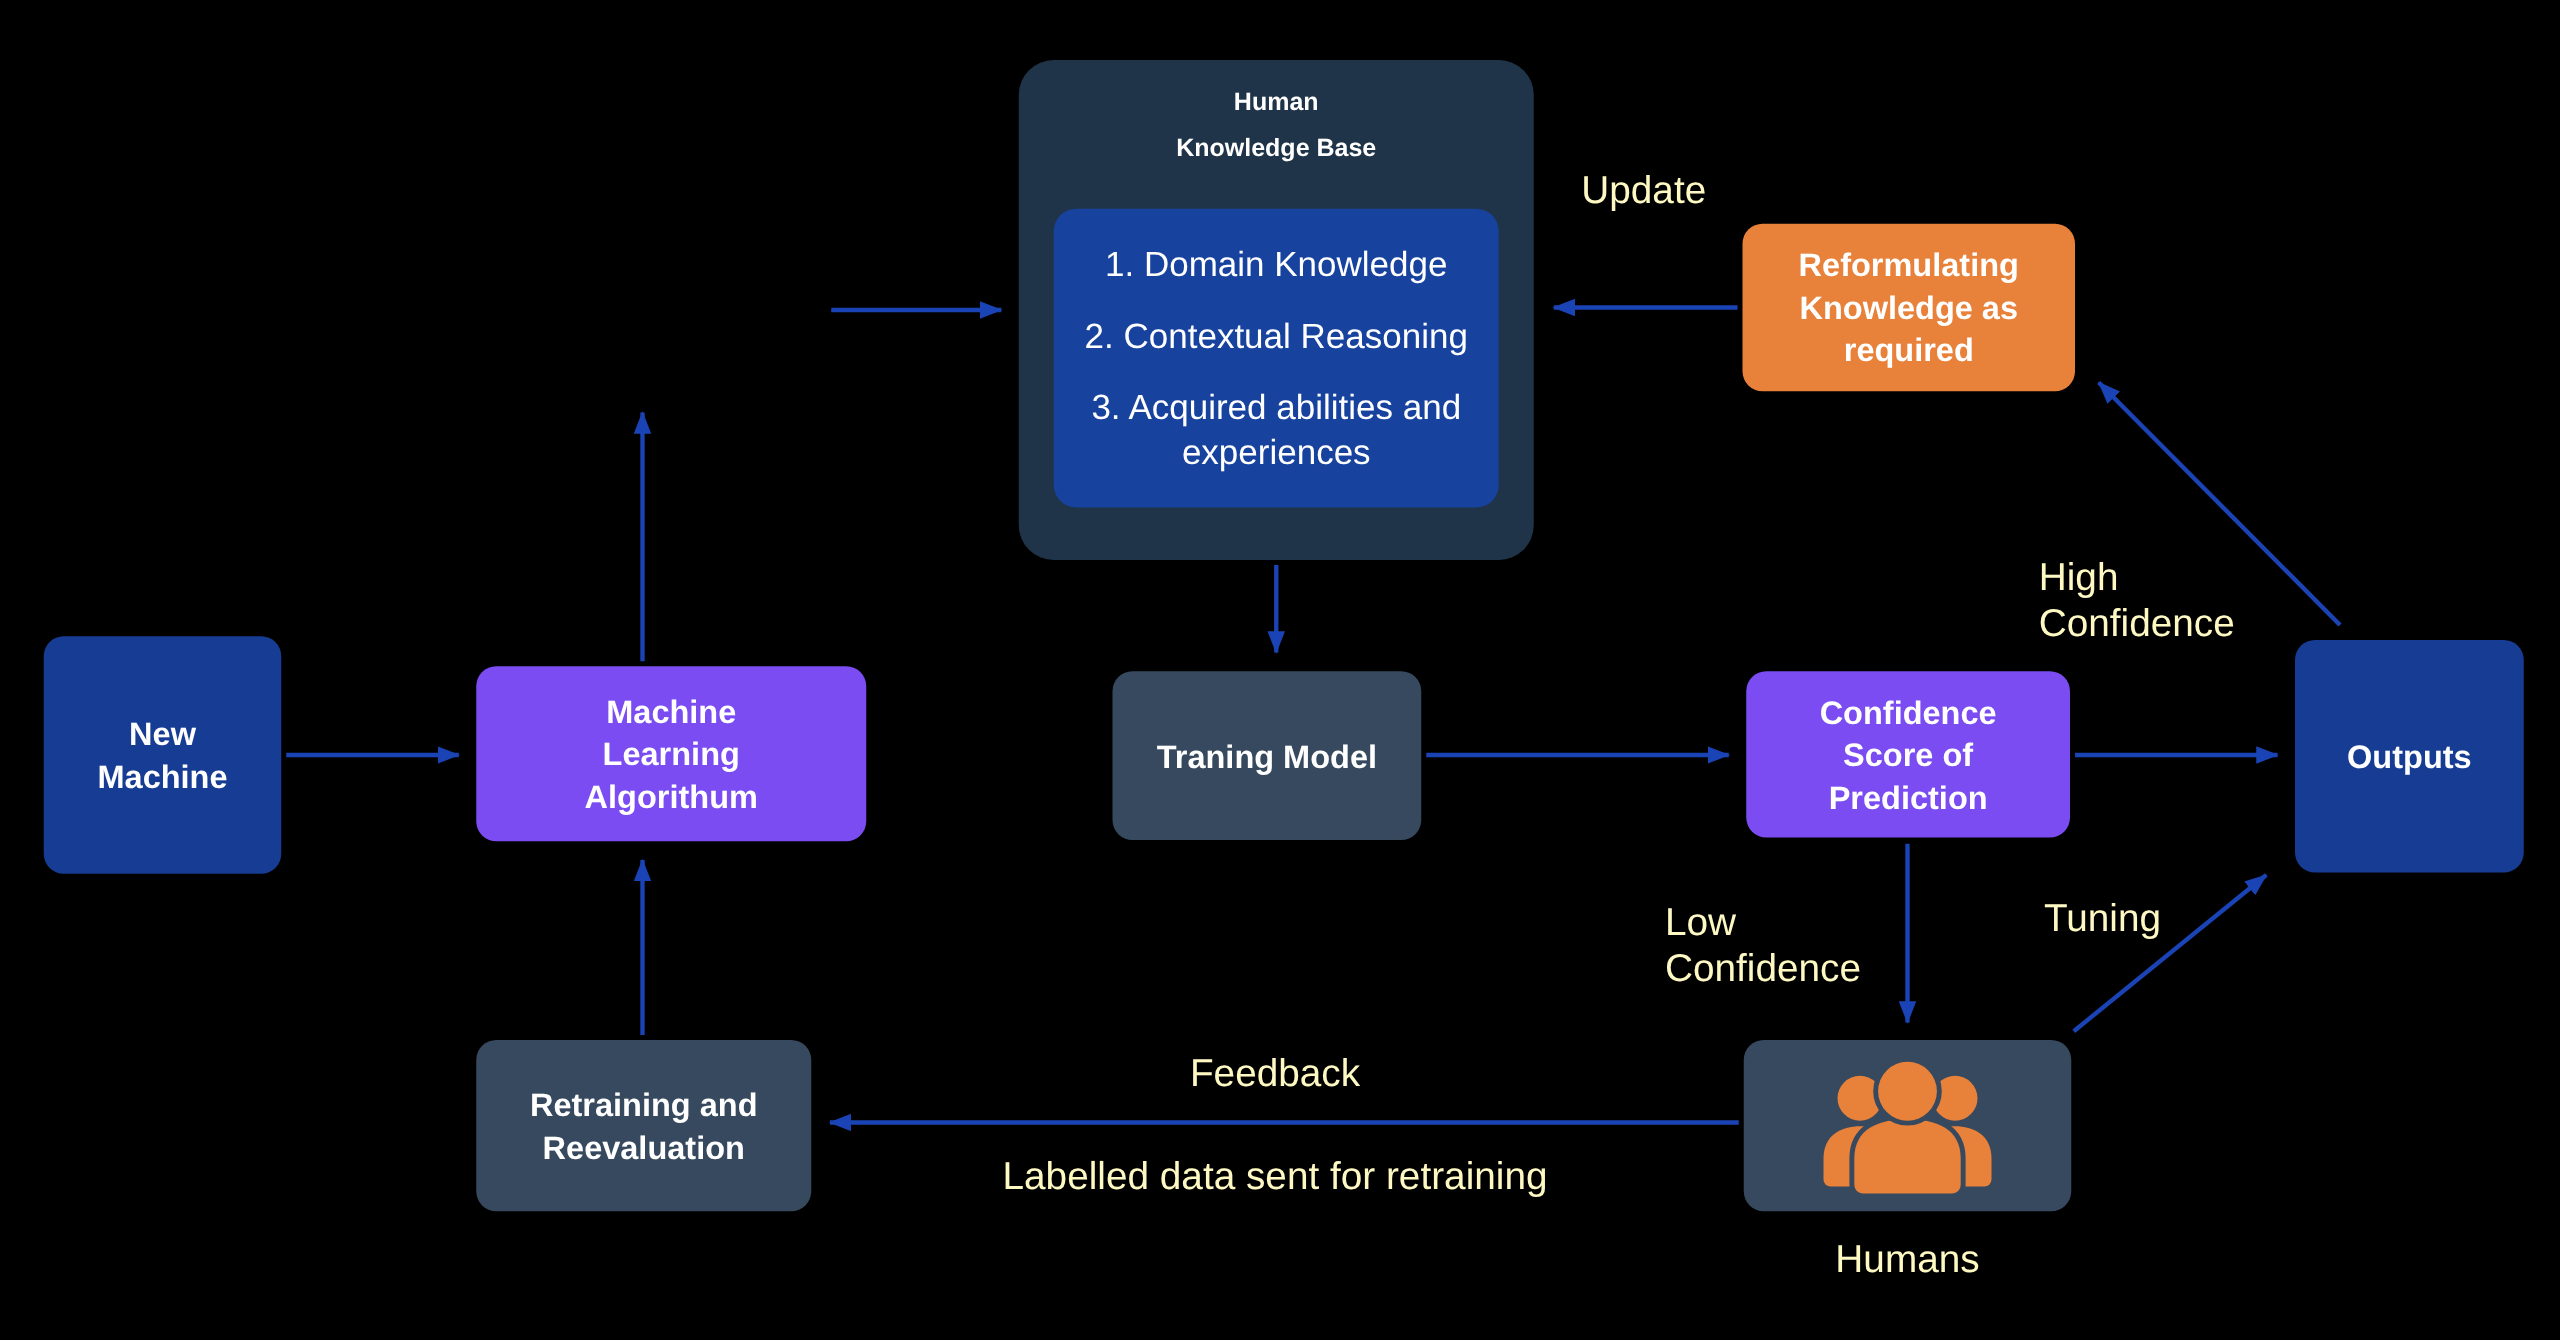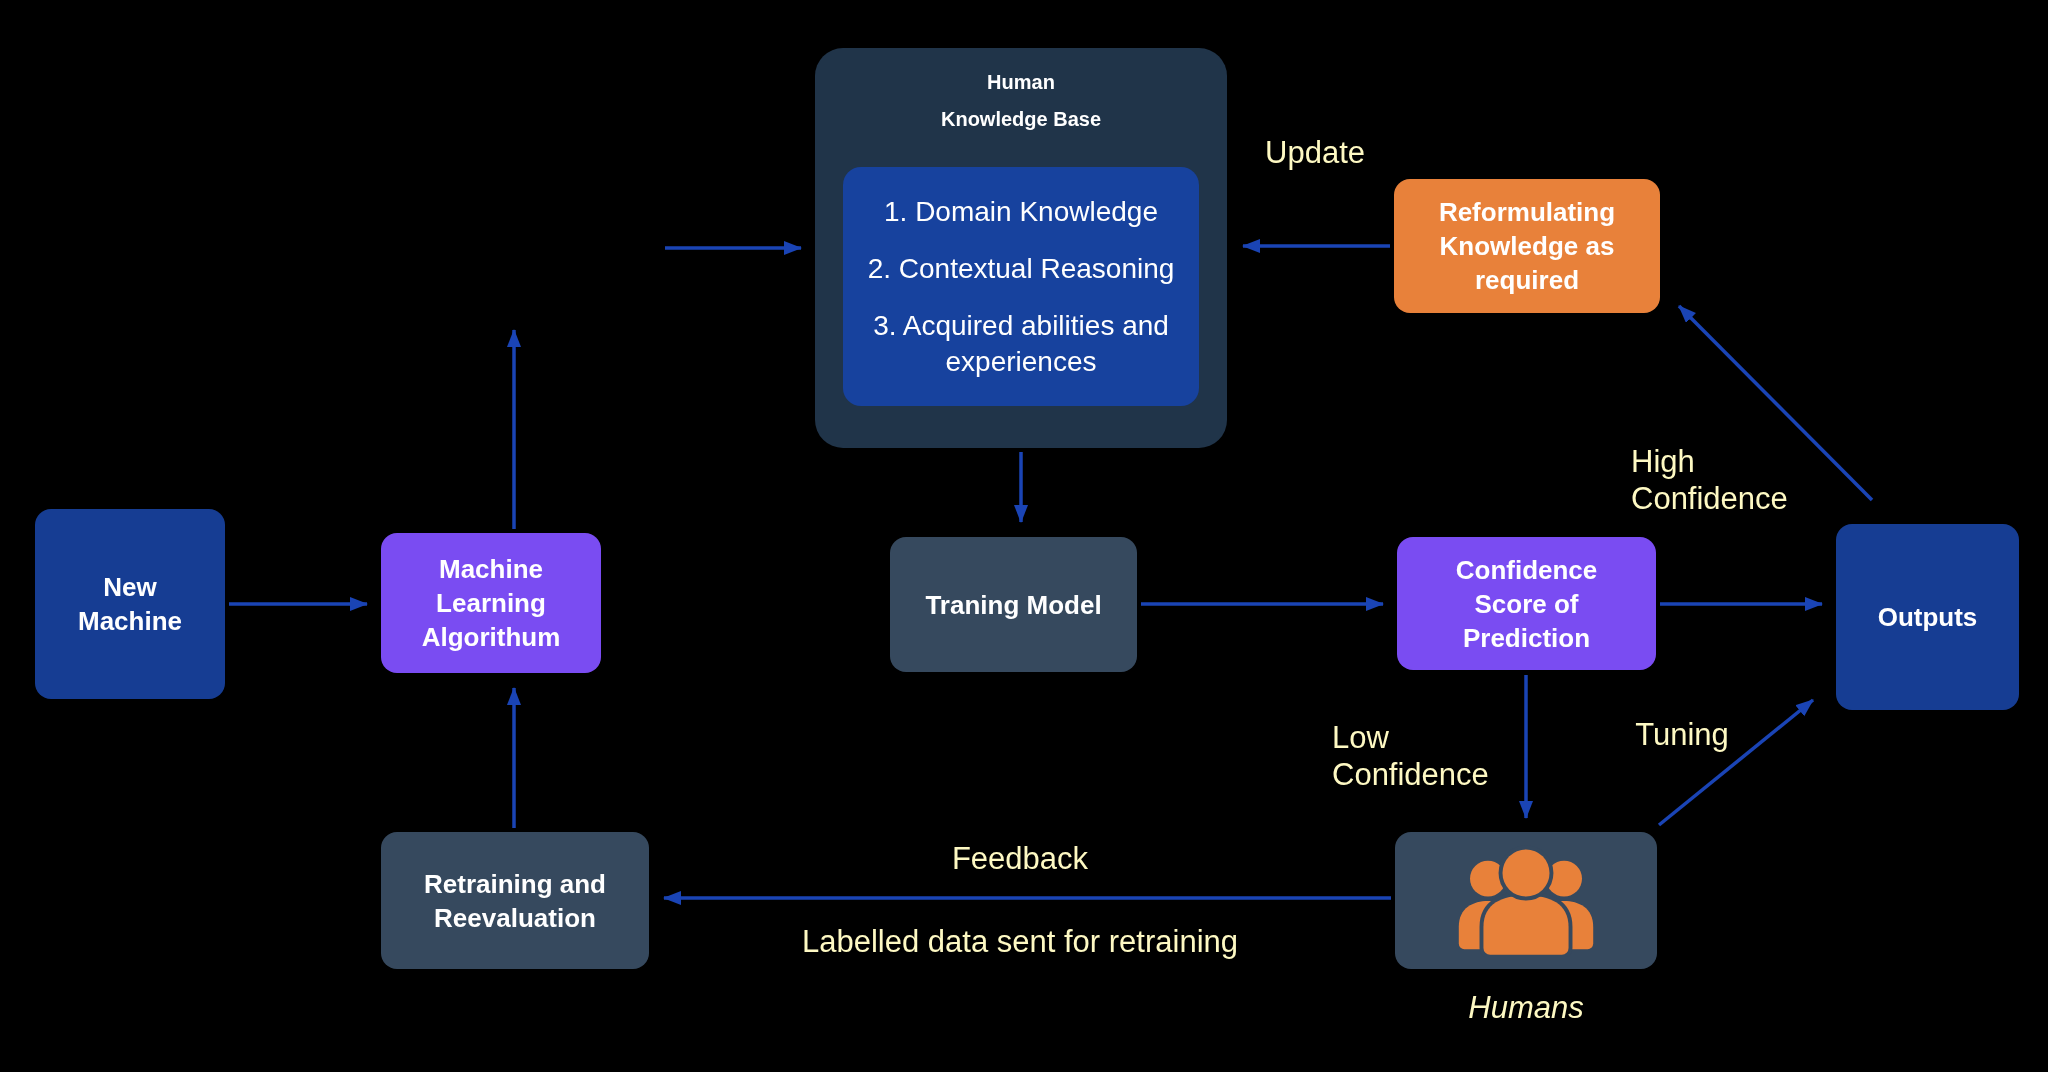--- a/index.html
+++ b/index.html
@@ -33,24 +33,24 @@
   .kb-item{color:#fff;font-size:28px;line-height:36px;text-align:center;font-weight:normal;}
   .edge-label{
     position:absolute;transform:translate(-50%,-50%);color:#fef9c3;font-size:31px;
     line-height:37px;text-align:left;white-space:nowrap;font-weight:normal;
   }
   .wrap2{white-space:normal;width:200px;}
   
   .n-structured{left:382px;top:179px;width:266px;height:136px;}
   .n-reform{left:1394px;top:179px;width:266px;height:134px;padding:0 18px;}
   .n-newinputs{left:35px;top:509px;width:190px;height:190px;padding:0 50px;}
-  .n-ml{left:381px;top:533px;width:220px;height:140px;padding:0 60px;}
+  .n-ml{left:381px;top:533px;width:312px;height:140px;padding:0 60px;}
   .n-training{left:890px;top:537px;width:247px;height:135px;}
   .n-confidence{left:1397px;top:537px;width:259px;height:133px;padding:0 87px;}
-  .n-outputs{left:1836px;top:524px;width:183px;height:186px;}
+  .n-outputs{left:1836px;top:512px;width:183px;height:186px;}
   .n-humans{left:1395px;top:832px;width:262px;height:137px;}
   .n-retraining{left:381px;top:832px;width:268px;height:137px;padding:0 30px;}
   .humans-icon{display:block;}
 </style>
 </head>
 <body>
 
 <div class="canvas">
 
   <svg class="arrow-layer" width="2048" height="1072" viewBox="0 0 2048 1072">
@@ -128,15 +128,15 @@
   <div class="node slate n-retraining">
     <span>Retraining and Reevaluation</span>
   </div>
 
   <div class="edge-label" style="left:1315px;top:152px;">Update</div>
   <div class="edge-label wrap2" style="left:1731px;top:480px;">High Confidence</div>
   <div class="edge-label wrap2" style="left:1432px;top:756px;">Low Confidence</div>
   <div class="edge-label" style="left:1682px;top:734px;">Tuning</div>
   <div class="edge-label" style="left:1020px;top:858px;">Feedback</div>
   <div class="edge-label" style="left:1020px;top:941px;">Labelled data sent for retraining</div>
-  <div class="edge-label" style="left:1526px;top:1007px;font-style:italic;">Humans</div>
+  <div class="edge-label" style="left:1526px;top:1007px;">Humans</div>
 
 </div>
 
 </body></html>

